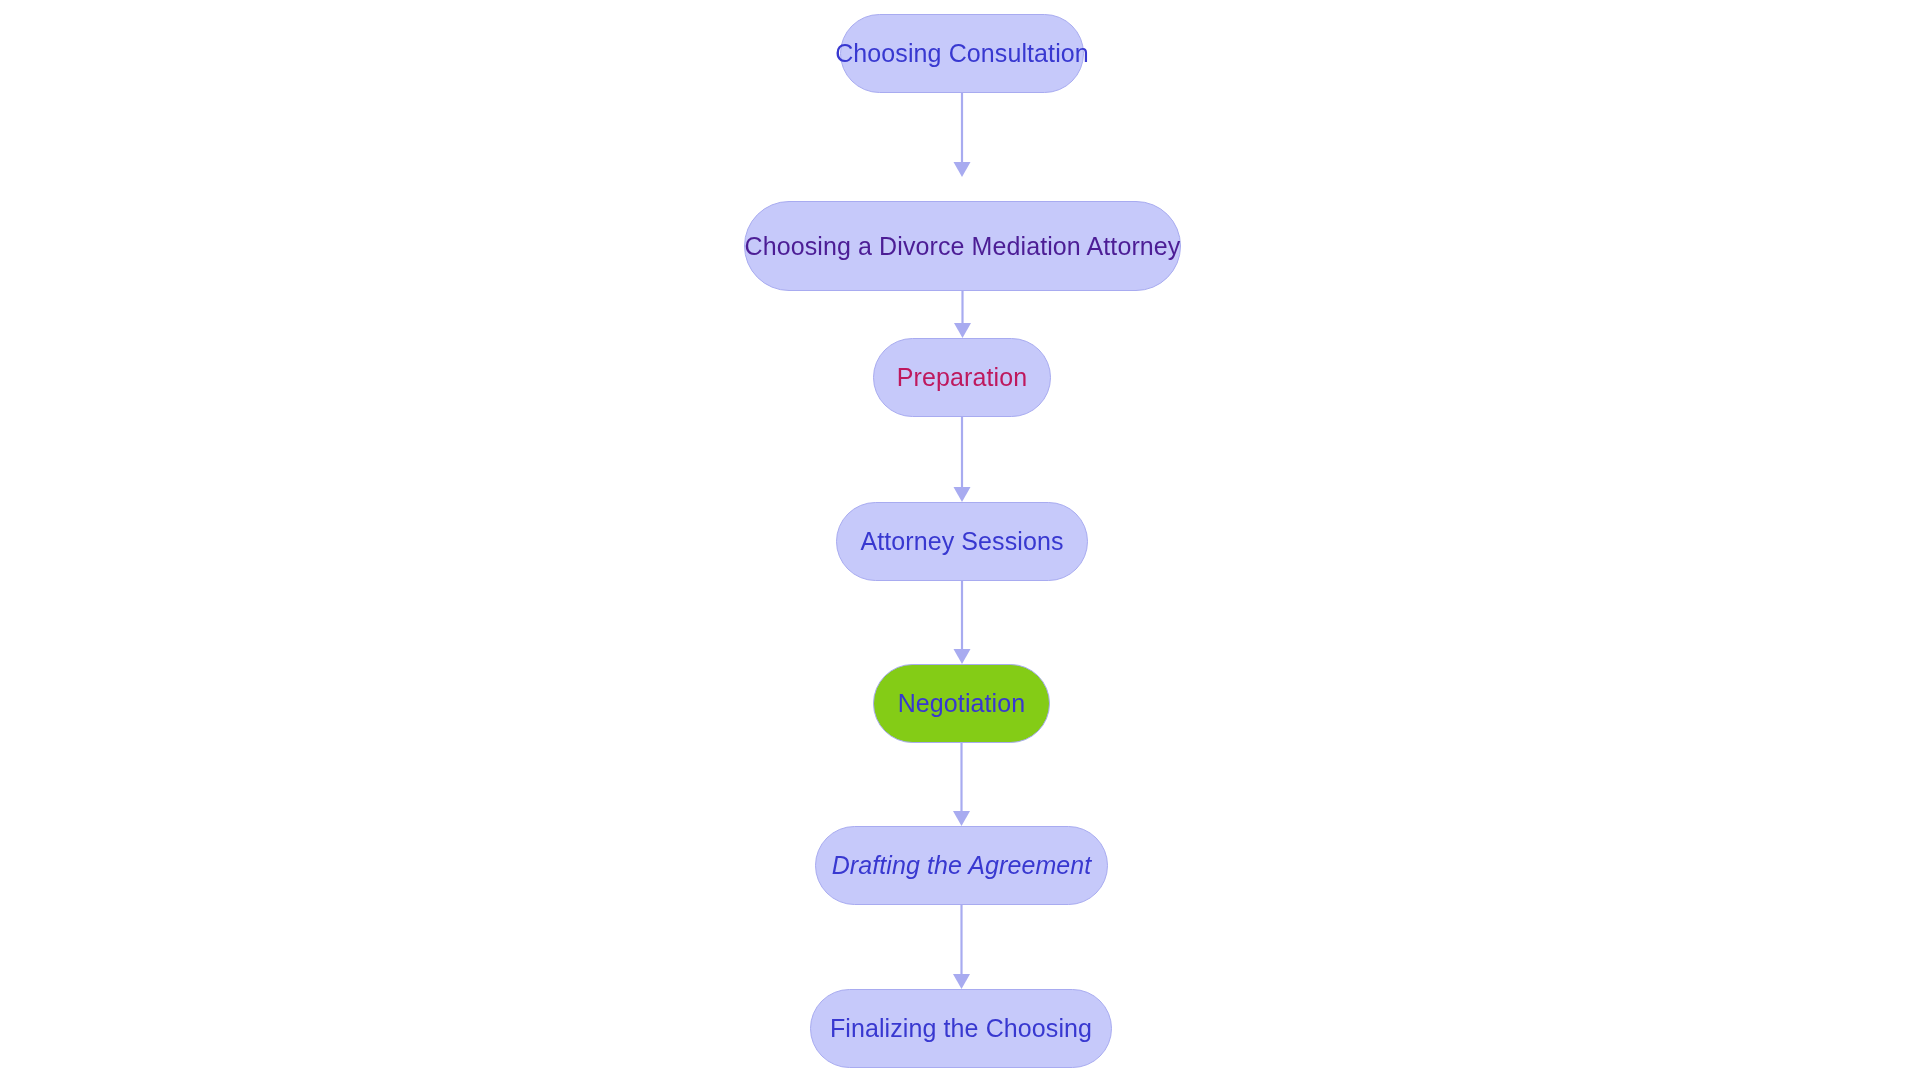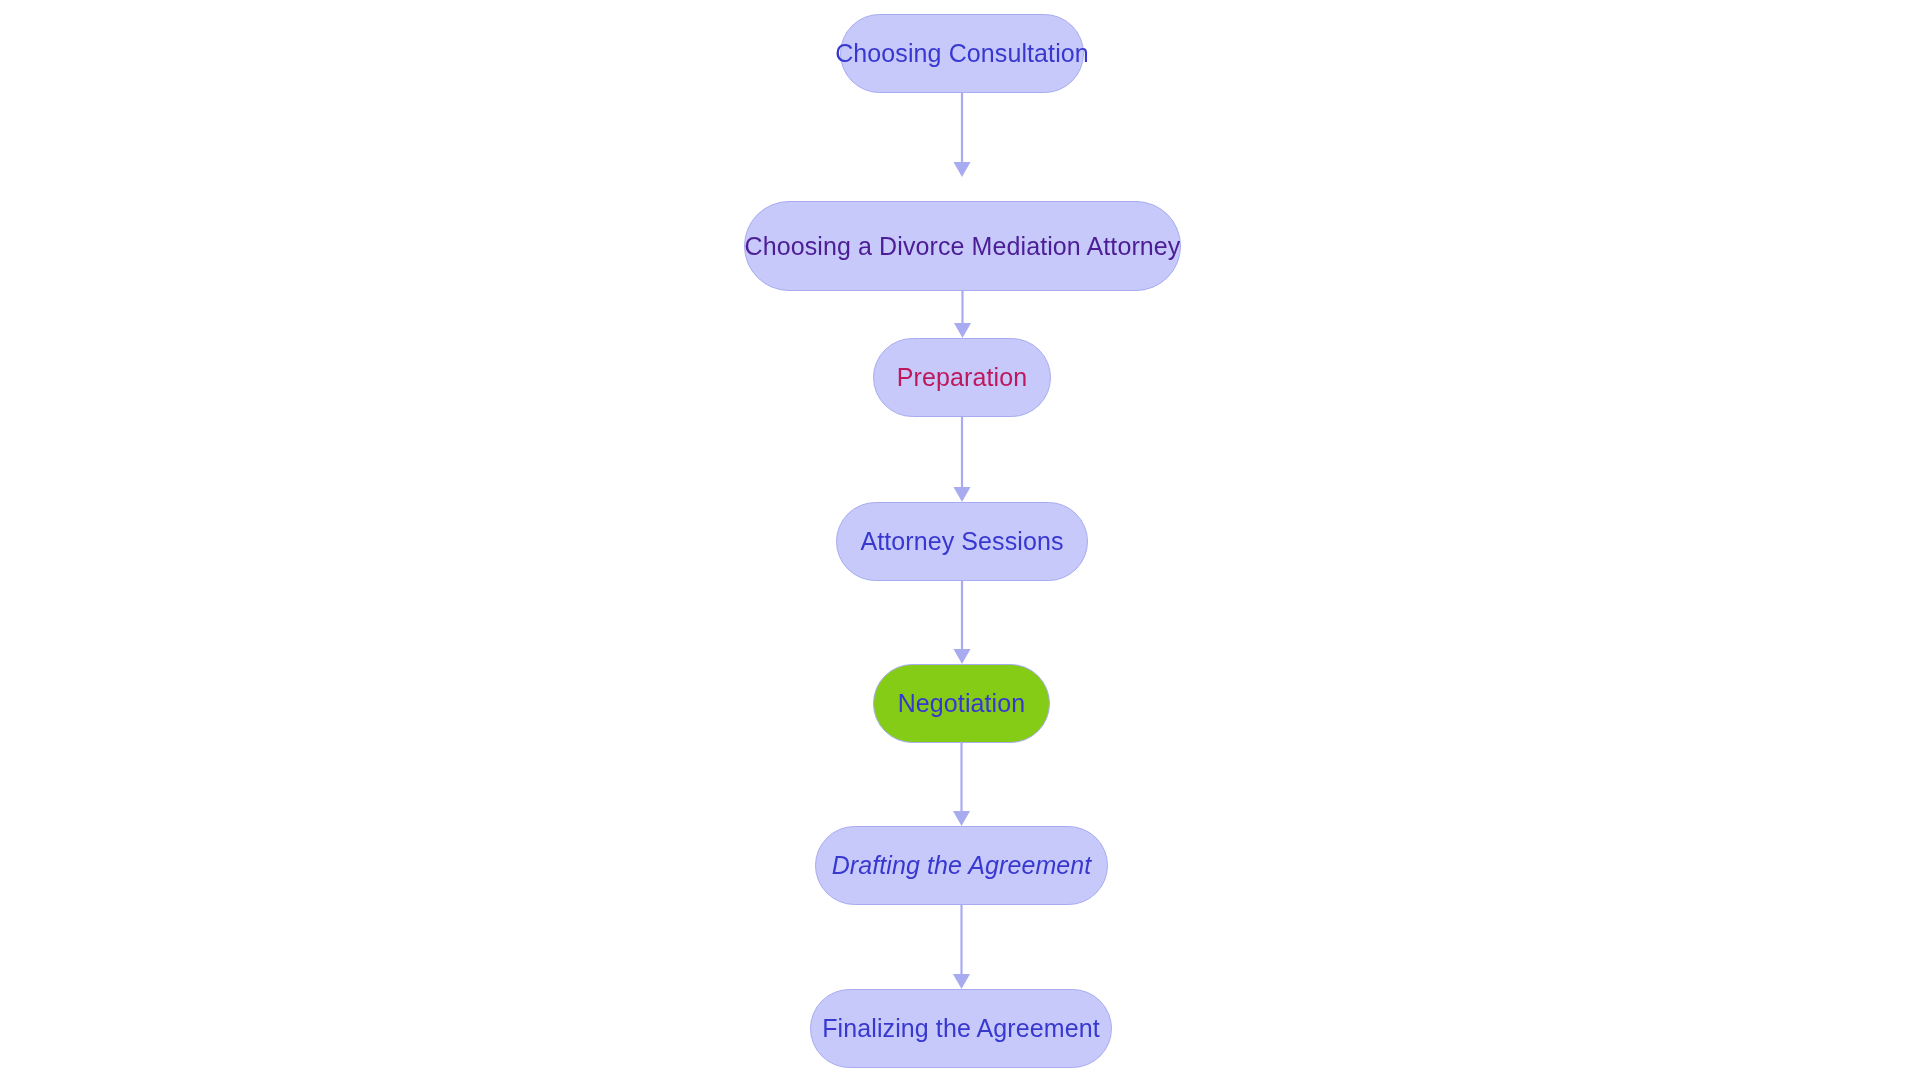--- a/index.html
+++ b/index.html
@@ -84,17 +84,17 @@
       <div class="node" style="left: 836px; top: 502px; width: 252px; height: 79px; background: rgb(198, 201, 250); border-color: rgb(168, 171, 240); color: rgb(56, 56, 208);">
         <span class="node-label">Attorney Sessions</span>
       </div>
       <div class="node" style="left: 873px; top: 664px; width: 177px; height: 79px; background: #84cc16; border-color: rgb(168, 171, 240); color: rgb(56, 56, 208);">
         <span class="node-label">Negotiation</span>
       </div>
       <div class="node" style="left: 815px; top: 826px; width: 293px; height: 79px; background: rgb(198, 201, 250); border-color: rgb(168, 171, 240); color: rgb(56, 56, 208); font-style: italic;">
         <span class="node-label">Drafting the Agreement</span>
       </div>
       <div class="node" style="left: 810px; top: 989px; width: 302px; height: 79px; background: rgb(198, 201, 250); border-color: rgb(168, 171, 240); color: rgb(56, 56, 208);">
-        <span class="node-label">Finalizing the Agreement</span>
+        <span class="node-label">Finalizing the Choosing</span>
       </div>
     </div>
 
 </div>
 
 </body></html>

